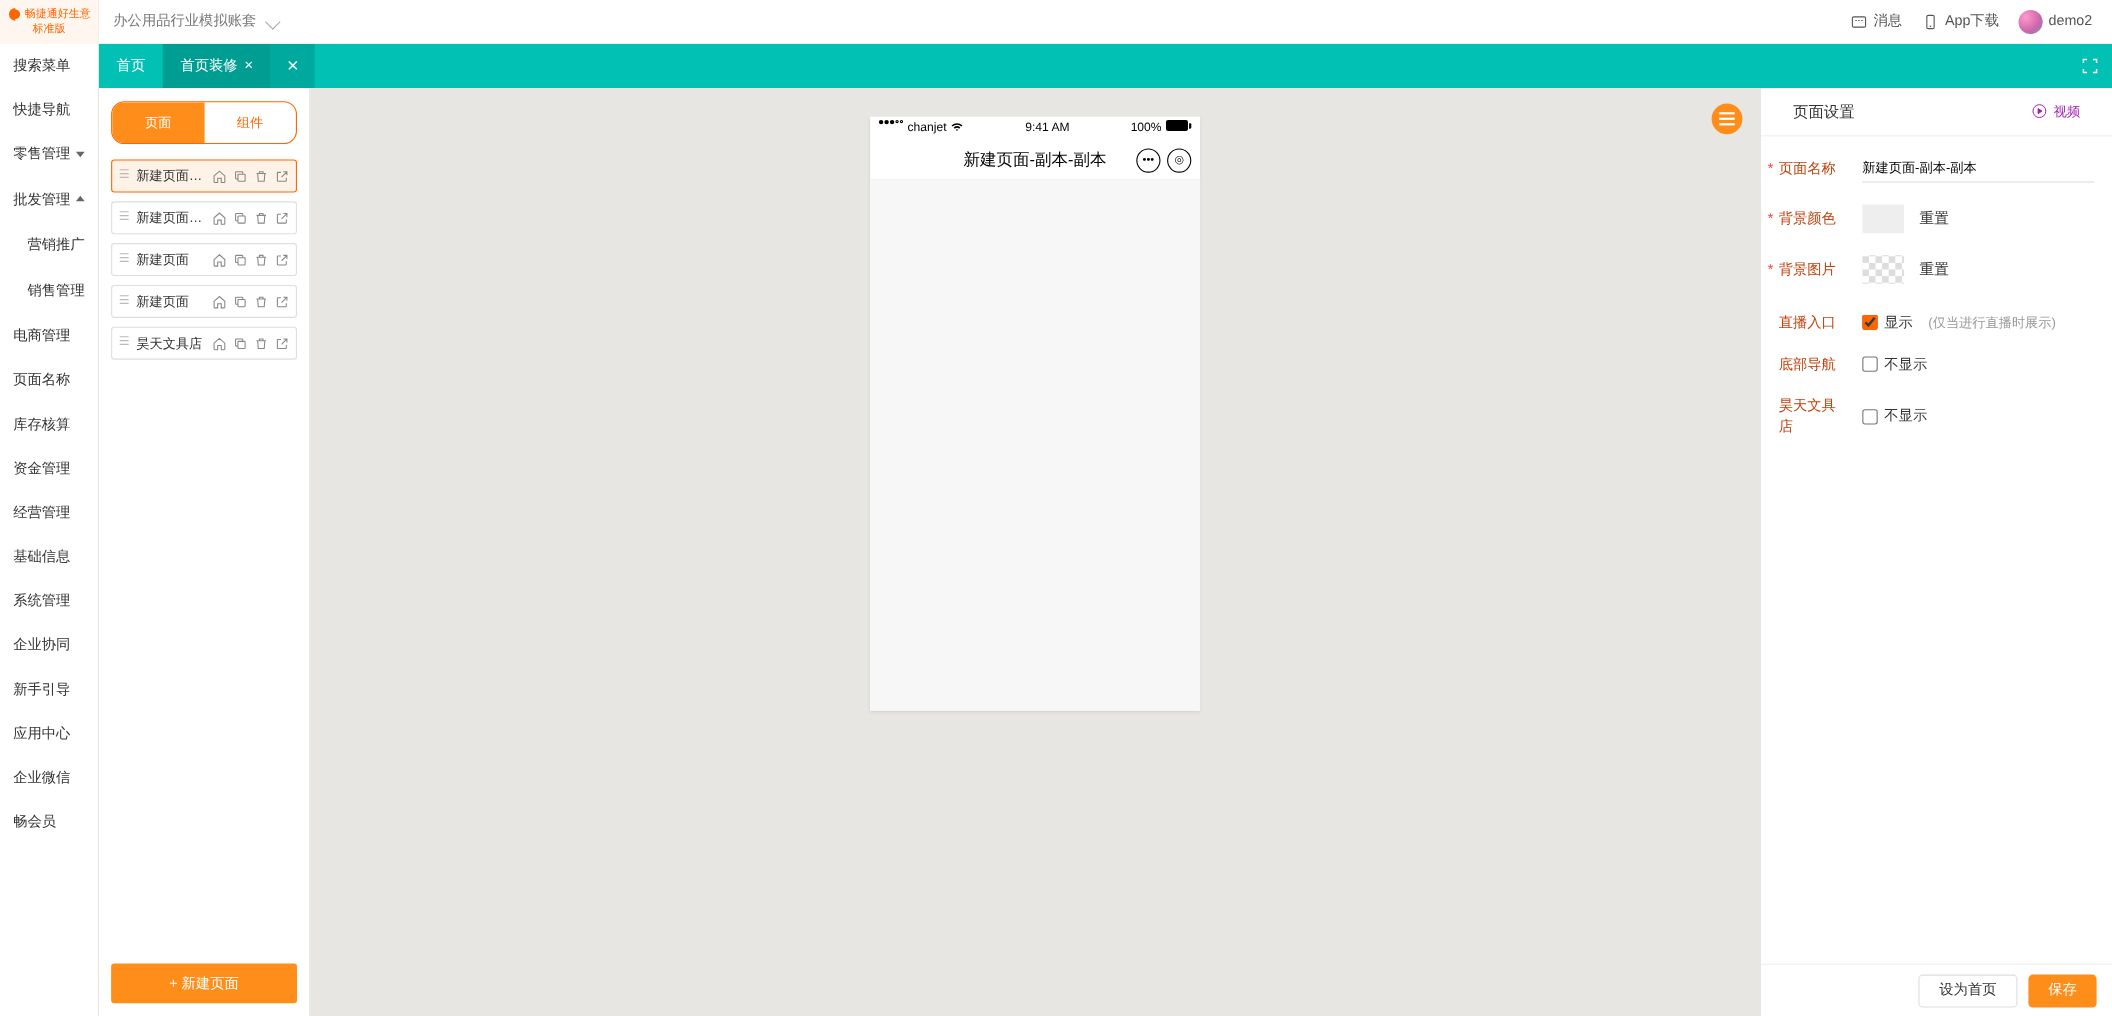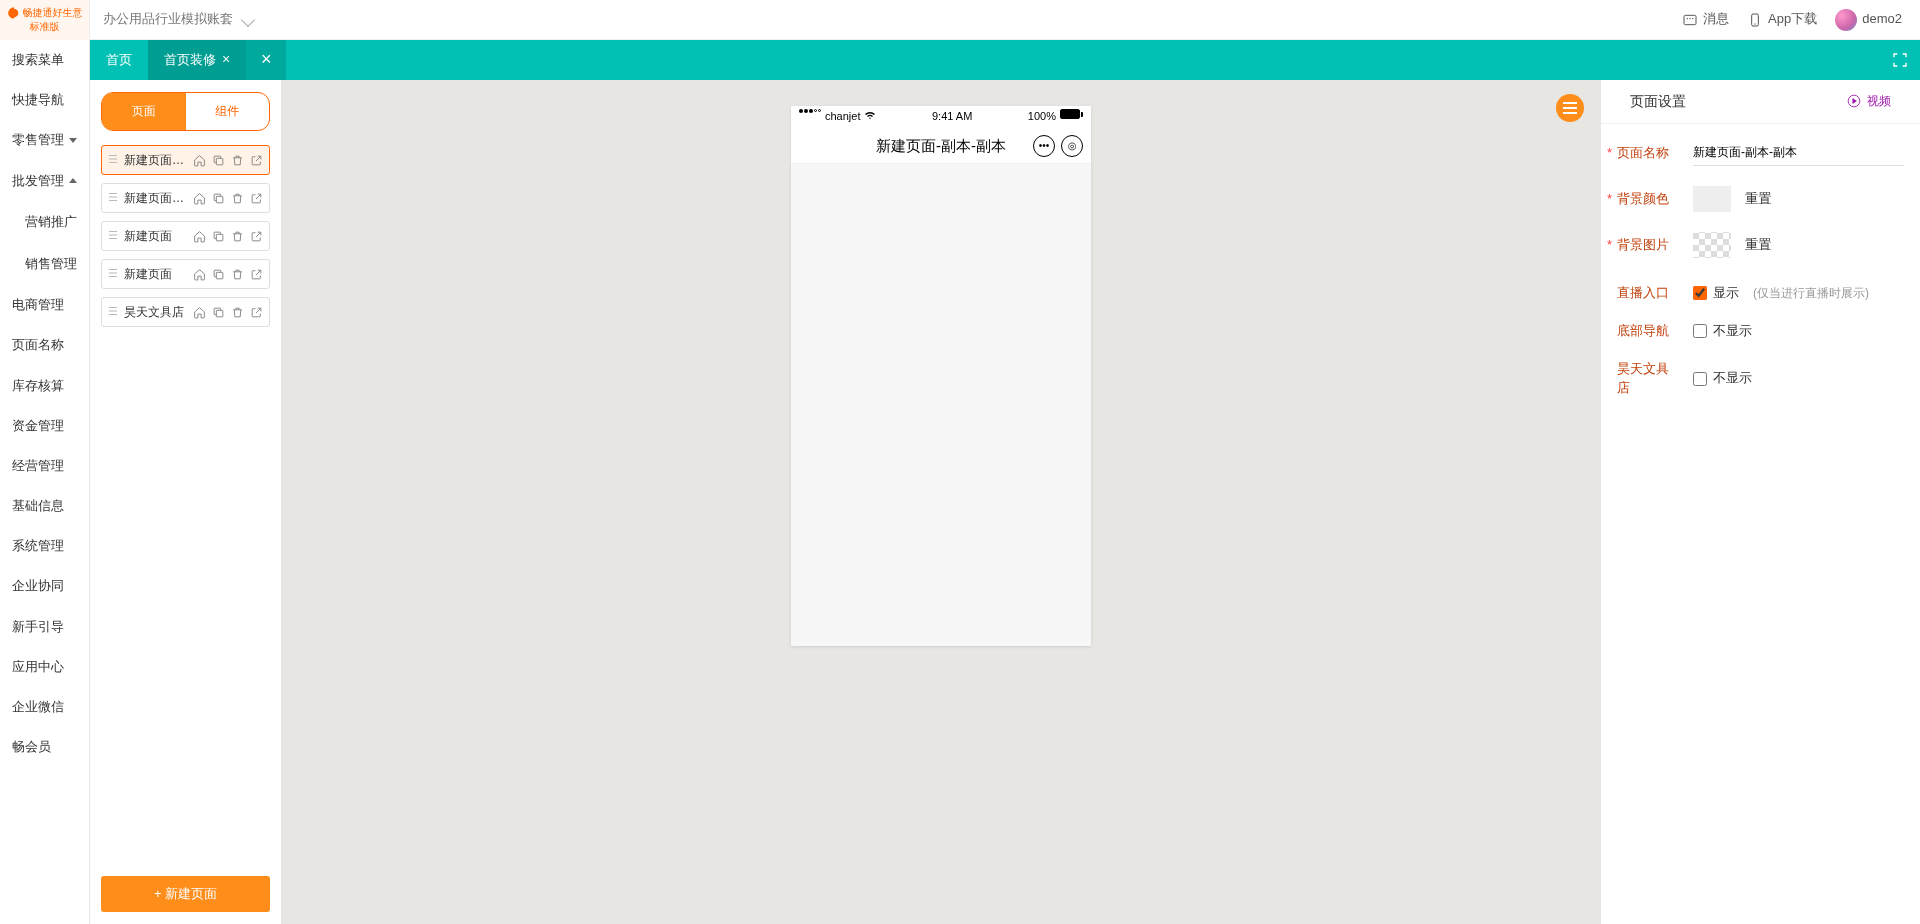--- a/index.html
+++ b/index.html
@@ -419,16 +419,20 @@
               </label>
             </div>
           <div class="field">
               <div class="lab">昊天文具店</div>
               <label class="chk">
                 <input type="checkbox" style="">
                 <span>不显示</span>
               </label>
             </div>
         </div>
+        <div class="footer">
+          <div class="btn btn-sec">设为首页</div>
+          <div class="btn btn-pri">保存</div>
+        </div>
       </div>
     </div>
   </div>
 </div>
 
 </body></html>

